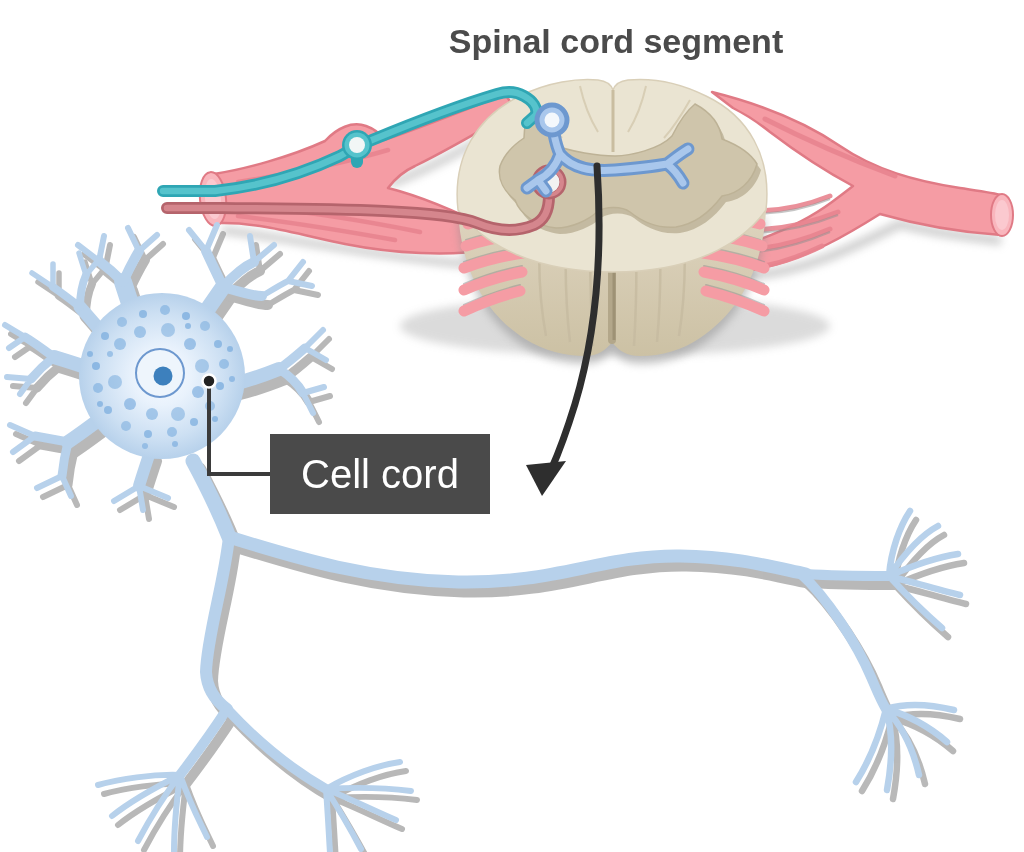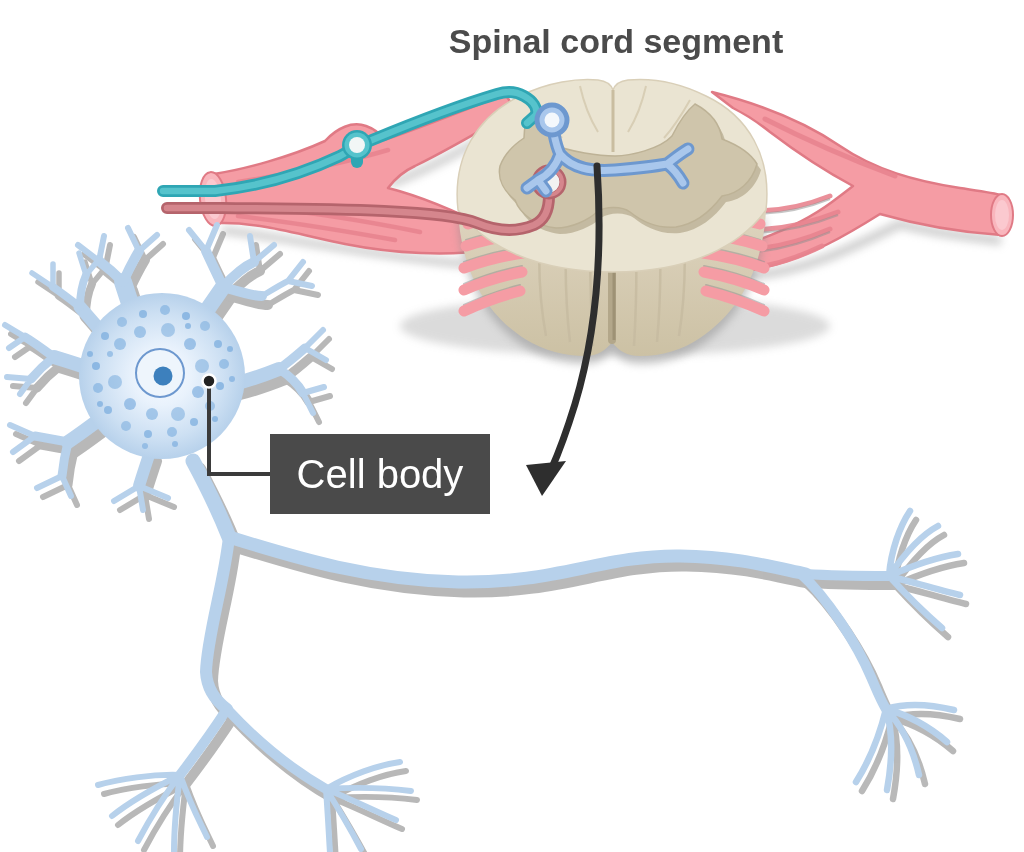--- a/index.html
+++ b/index.html
@@ -238,15 +238,15 @@
     </g>
   </g>
 
   <g>
     <polyline points="209,357 209,450 272,450" fill="none" style="stroke:var(--leader_line)" stroke-width="4"></polyline>
     <circle cx="209" cy="357" r="6.5" fill="#222222" stroke="#ffffff" stroke-width="2.5"></circle>
   </g>
 </svg>
 
 <div class="fig-title">Spinal cord segment</div>
-<div class="cell-body-label">Cell body</div>
+<div class="cell-body-label">Cell cord</div>
 
 </div>
 
 </body></html>

